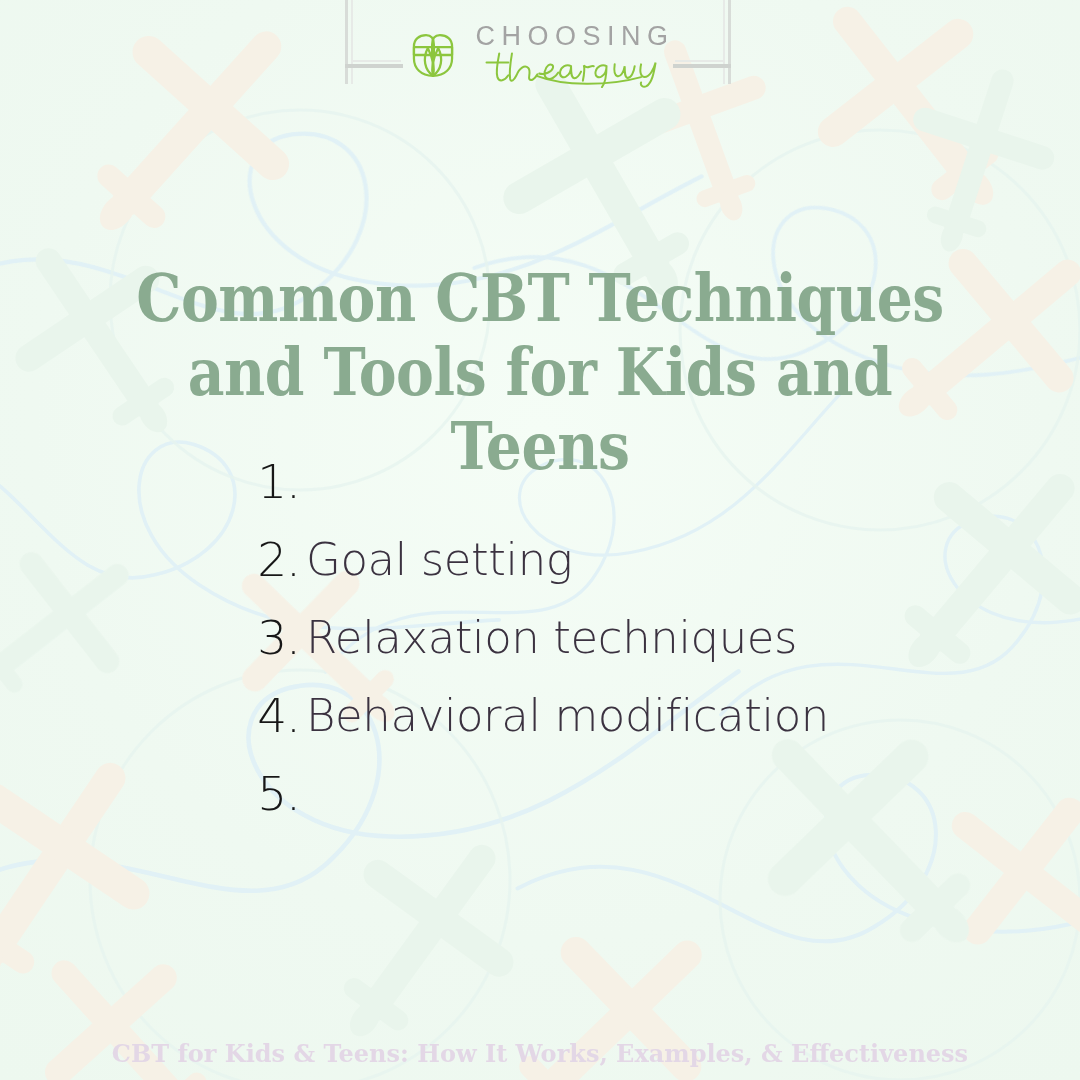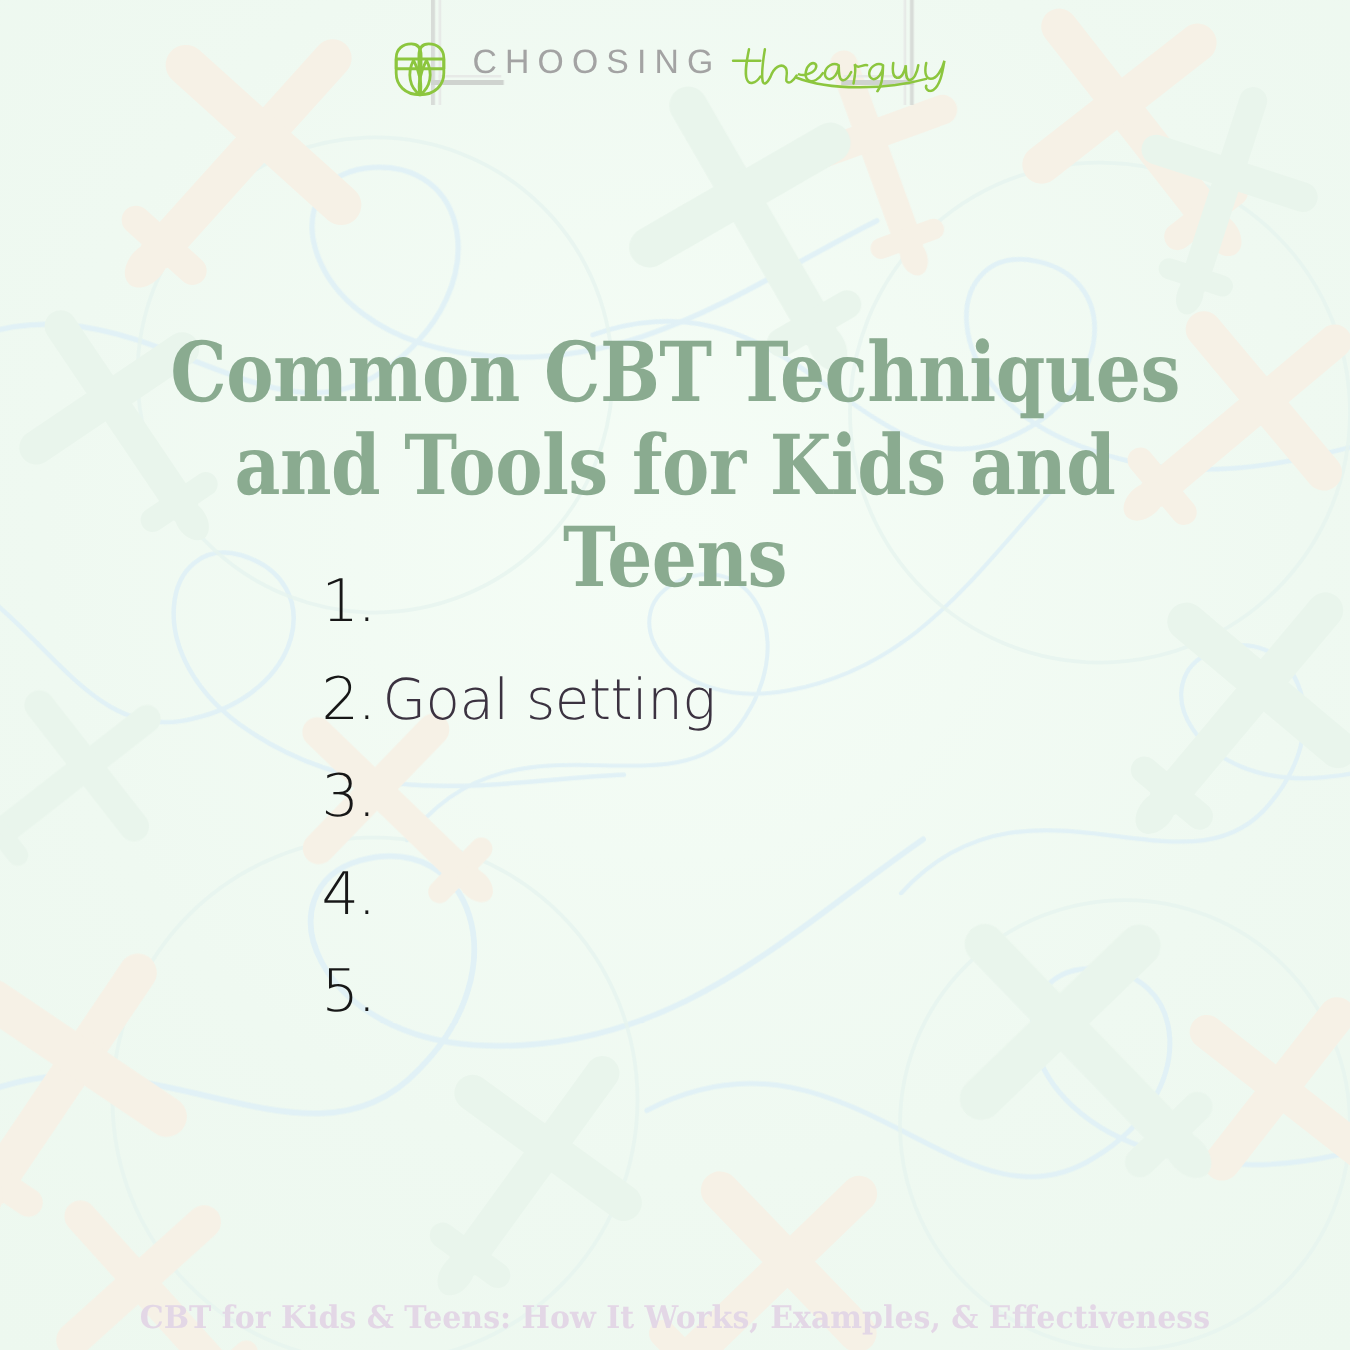--- a/index.html
+++ b/index.html
@@ -29,21 +29,21 @@
   .frame-line.v{width:3px;height:84px;top:0;}
   .frame-line.v.inner{width:2px;background:#e7eae7;}
   .frame-line.h{height:4px;width:58px;bottom:16px;background:#cfd3cf;}
   .frame-line.h.inner{height:2px;width:50px;bottom:22px;background:#e7eae7;}
 
   .logo{
     position:absolute;left:0;top:0;width:1080px;height:110px;
     display:flex;align-items:center;justify-content:center;gap:14px;
   }
   .logo-mark{width:56px;height:52px;flex:none;}
-  .logo-words{display:flex;line-height:1;}
+  .logo-words{display:flex;flex-direction:column;line-height:1;}
   .logo-word-main{
     font-family:"Liberation Sans", sans-serif;
     font-size:27px;letter-spacing:6.5px;color:#a3a3a3;font-weight:400;
   }
   .logo-word-script{
     margin-top:-2px;margin-left:4px;height:40px;
   }
 
   
   .title{
@@ -220,24 +220,26 @@
       <div class="list-num num-col">1.</div>
     </div>
 
     <div class="list-row">
       <div class="list-num num-col">2.</div>
       <div class="list-txt">Goal setting</div>
     </div>
 
     <div class="list-row">
       <div class="list-num num-col">3.</div>
+      <div class="list-txt">Relaxation techniques</div>
     </div>
 
     <div class="list-row">
       <div class="list-num num-col">4.</div>
+      <div class="list-txt">Behavioral modification</div>
     </div>
 
     <div class="list-row">
       <div class="list-num num-col">5.</div>
     </div>
 
   </div>
 
   <div class="footer">CBT for Kids &amp; Teens: How It Works, Examples, &amp; Effectiveness</div>
 

